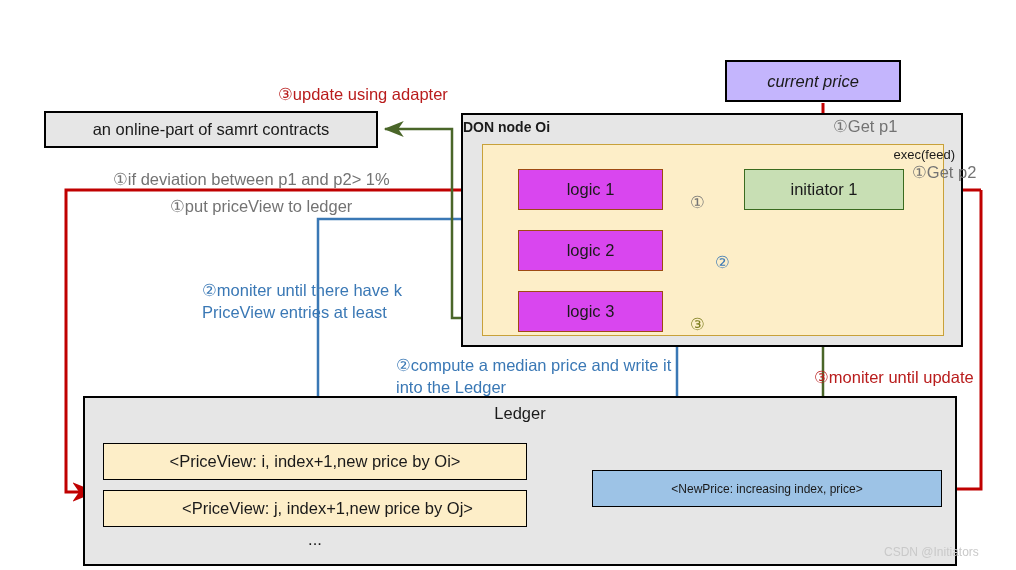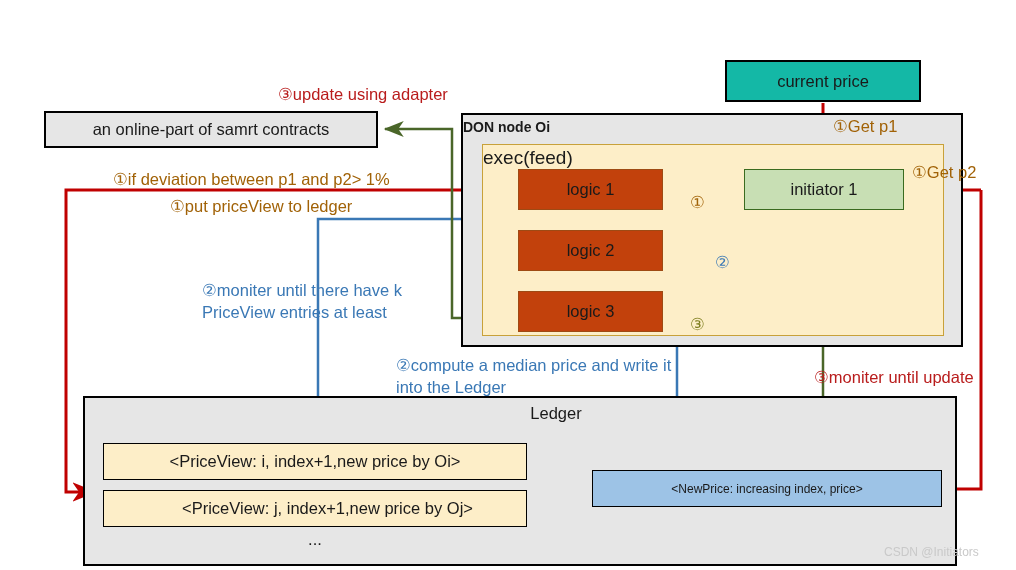--- a/index.html
+++ b/index.html
@@ -37,31 +37,32 @@
     color: #1a1a1a;
     font-size: 16px;
     white-space: nowrap;
   }
   .annot {
     position: absolute;
     font-size: 16.5px;
     white-space: nowrap;
     line-height: 22px;
   }
-  .annot.red   { color: #a16207; }
+  .annot.red   { color: #737373; }
   .annot.blue  { color: #3a78b5; }
   .annot.green { color: #b91c1c; }
   .annot.olive { color: #7f7f1f; }
 
   
   #current-price-box {
-    left: 725px; top: 60px; width: 196px; height: 42px;
-    background: #14b8a6;
-    border: 2.5px solid #000000;
-    font-size: 16.5px;
+    left: 725px; top: 60px; width: 176px; height: 42px;
+    background: #c4b5fd;
+    border: 2.5px solid #000000;
+    font-size: 16.5px;
+    font-style: italic;
   }
   #smart-contract-box {
     left: 44px; top: 111px; width: 334px; height: 37px;
     background: #e6e6e6;
     border: 2.5px solid #000000;
     font-size: 16.5px;
   }
   #don-node-box {
     left: 461px; top: 113px; width: 502px; height: 234px;
     background: #e6e6e6;
@@ -73,26 +74,26 @@
     text-align: left; font-size: 14px; color: #1a1a1a; font-weight: bold;
   }
   #exec-feed-box {
     position: absolute;
     left: 482px; top: 144px; width: 460px; height: 190px;
     background: #fdeec8;
     border: 1.5px solid #c8a13a;
     display: block;
   }
   #exec-feed-label {
-    position: absolute; left: 0; top: 2px; width: 100%;
-    text-align: left; font-size: 19px; color: #1a1a1a;
+    position: absolute; left: 12px; top: 2px; width: 100%;
+    text-align: right; font-size: 13px; color: #1a1a1a;
   }
   .logic-box {
     width: 145px; height: 41px;
-    background: #c2410c;
+    background: #d946ef;
     border: 1.5px solid #9e4a14;
     font-size: 16.5px;
   }
   .initiator-box {
     width: 160px; height: 41px;
     background: #c8dfb4;
     border: 1.5px solid #3a6b1f;
     font-size: 16.5px;
   }
   #logic-1 { left: 518px; top: 169px; }
@@ -103,21 +104,21 @@
   #initiator-3 { left: 744px; top: 291px; }
 
   #ledger-box {
     left: 83px; top: 396px; width: 874px; height: 170px;
     background: #e6e6e6;
     border: 2.5px solid #000000;
     display: block;
   }
   #ledger-label {
     position: absolute; left: 0; top: 6px; width: 100%;
-    font-size: 16.5px; color: #1a1a1a; padding-left: 36px;
+    font-size: 16.5px; color: #1a1a1a;
   }
   .priceview-box {
     left: 103px; width: 424px; height: 37px;
     background: #fdeec8;
     border: 1.5px solid #000000;
     font-size: 16.5px;
   }
   #priceview-1 { top: 443px; }
   #priceview-2 { top: 490px; padding-left: 25px; }
   #ellipsis-text {

